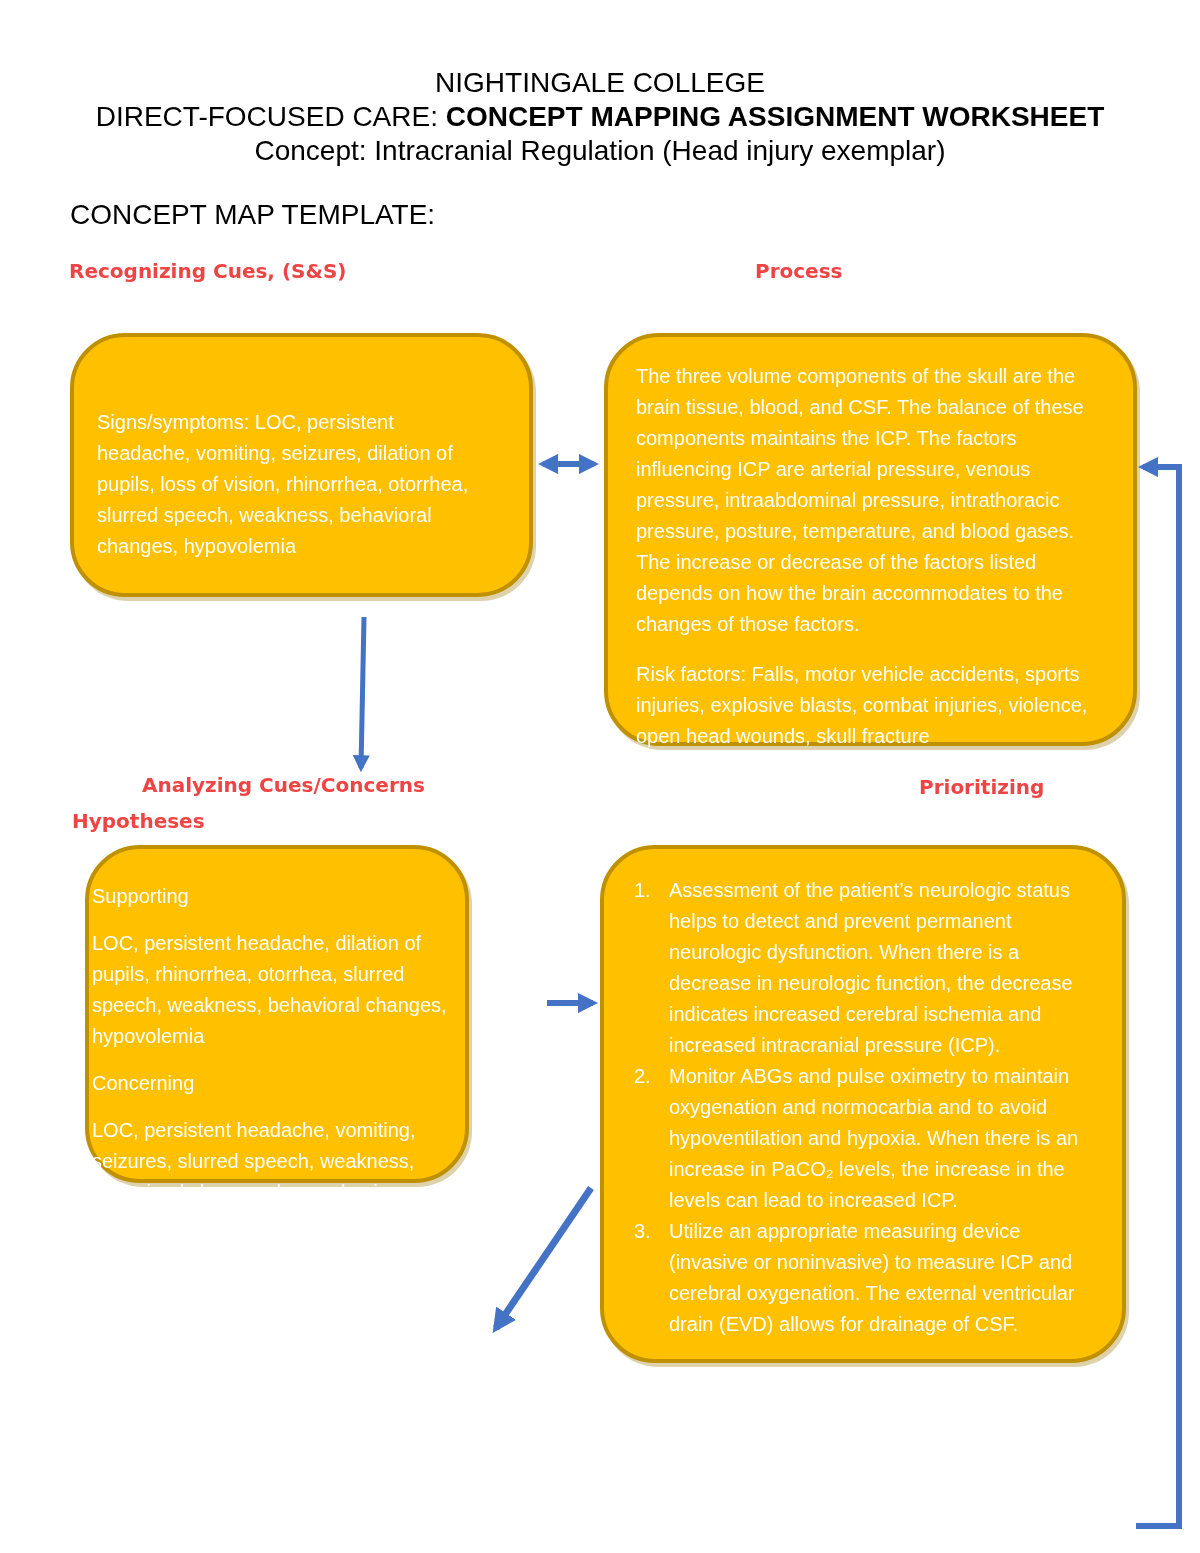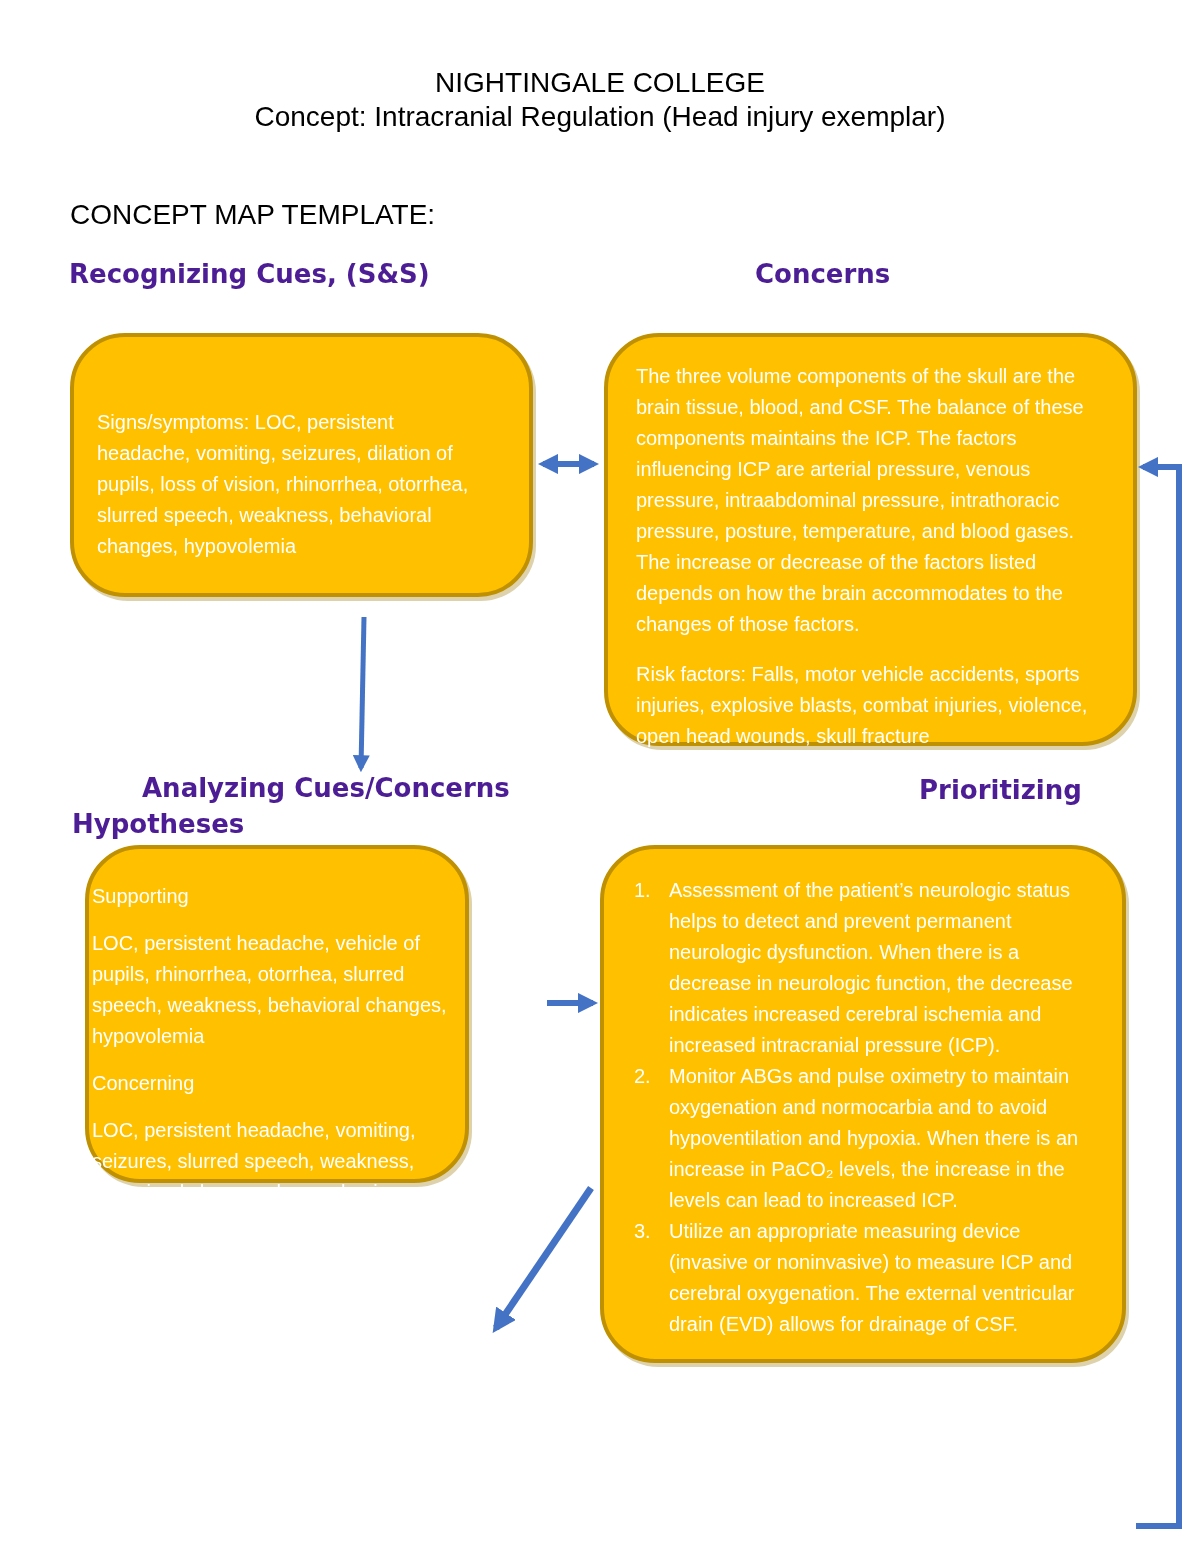--- a/index.html
+++ b/index.html
@@ -10,21 +10,21 @@
   .title-block {
     position:absolute; top:66px; left:0; width:1200px; text-align:center;
     font-size:28px; line-height:34px; color:#000000;
   }
   .b { font-weight:bold; }
   .map-template {
     position:absolute; top:199px; left:70px; font-size:28px; color:#000;
   }
   .hdr {
     position:absolute; font-family:"DejaVu Sans", sans-serif; font-weight:bold;
-    font-size:26px; color:#4c1d95; white-space:nowrap;
+    font-size:20px; color:#ef4444; white-space:nowrap;
   }
   .hdr-recognizing-1 { left:69px;  top:259px; }
   .hdr-recognizing-2 { left:69px;  top:296px; }
   .hdr-disease       { left:755px; top:259px; }
   .hdr-analyzing-1   { left:142px; top:773px;text-align:right; }
   .hdr-analyzing-2   { left:72px;  top:809px; }
   .hdr-prioritizing  { left:919px; top:775px; }
 
   .box {
     position:absolute; background:#FFC000; border:4px solid #BF9000;
@@ -47,43 +47,44 @@
 
   .connectors { position:absolute; left:0; top:0; width:1200px; height:1553px; pointer-events:none; }
 </style>
 </head>
 <body>
 
 <div class="page">
 
   <div class="title-block">
     <div>NIGHTINGALE COLLEGE</div>
+    <div><span>DIRECT-FOCUSED CARE: </span><span class="b">CONCEPT MAPPING ASSIGNMENT WORKSHEET</span></div>
     <div>Concept: Intracranial Regulation (Head injury exemplar)</div>
   </div>
 
   <div class="map-template">CONCEPT MAP TEMPLATE:</div>
 
   <div class="hdr hdr-recognizing-1">Recognizing Cues, (S&amp;S)</div>
-  <div class="hdr hdr-disease">Concerns</div>
+  <div class="hdr hdr-disease">Process</div>
   <div class="hdr hdr-analyzing-1">Analyzing Cues/Concerns</div>
   <div class="hdr hdr-analyzing-2">Hypotheses</div>
   <div class="hdr hdr-prioritizing">Prioritizing</div>
 
   <div class="box box-signs">
     <p>Signs/symptoms: LOC, persistent headache, vomiting, seizures, dilation of pupils, loss of vision, rhinorrhea, otorrhea, slurred speech, weakness, behavioral changes, hypovolemia</p>
   </div>
 
   <div class="box box-disease">
     <p class="para1">The three volume components of the skull are the brain tissue, blood, and CSF. The balance of these components maintains the ICP. The factors influencing ICP are arterial pressure, venous pressure, intraabdominal pressure, intrathoracic pressure, posture, temperature, and blood gases. The increase or decrease of the factors listed depends on how the brain accommodates to the changes of those factors.</p>
     <p class="para2">Risk factors: Falls, motor vehicle accidents, sports injuries, explosive blasts, combat injuries, violence, open head wounds, skull fracture</p>
   </div>
 
   <div class="box box-analyzing">
     <p>Supporting</p>
-    <p>LOC, persistent headache, vehicle of pupils, rhinorrhea, otorrhea, slurred speech, weakness, behavioral changes, hypovolemia</p>
+    <p>LOC, persistent headache, dilation of pupils, rhinorrhea, otorrhea, slurred speech, weakness, behavioral changes, hypovolemia</p>
     <p>Concerning</p>
     <p>LOC, persistent headache, vomiting, seizures, slurred speech, weakness, behavioral changes, hypovolemia</p>
   </div>
 
   <div class="box box-prioritizing">
     <ol class="plist">
       <li>
         <span class="num">1.</span>
         <span class="itx">Assessment of the patient’s neurologic status helps to detect and prevent permanent neurologic dysfunction. When there is a decrease in neurologic function, the decrease indicates increased cerebral ischemia and increased intracranial pressure (ICP).</span>
       </li>

